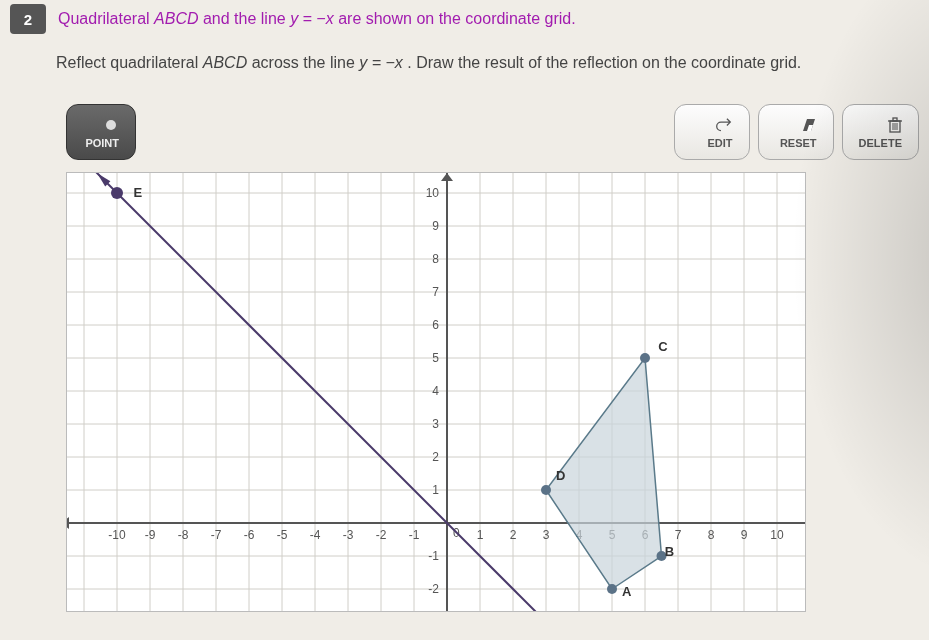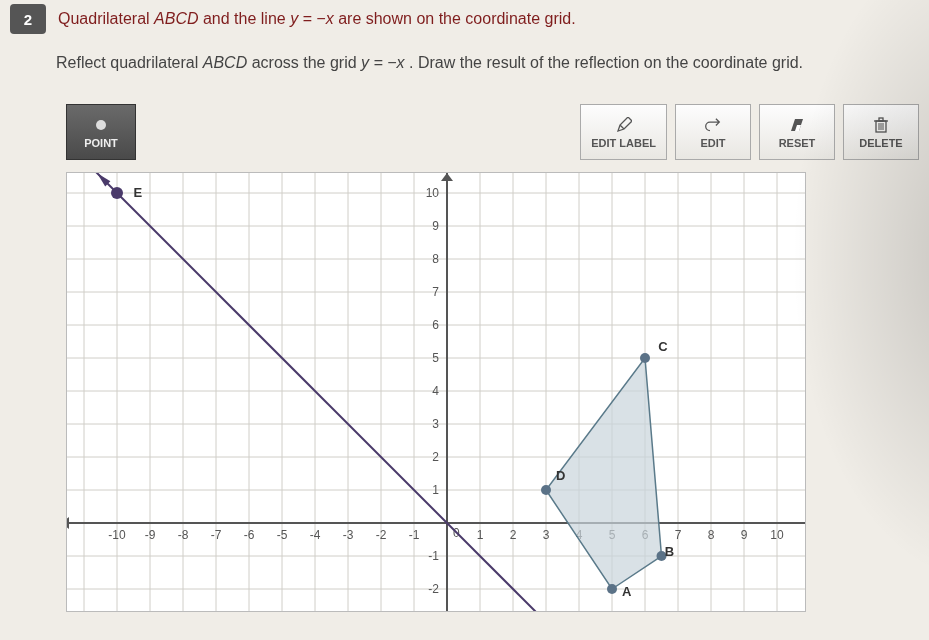--- a/index.html
+++ b/index.html
@@ -30,21 +30,21 @@
     height: 30px;
     display: flex;
     align-items: center;
     justify-content: center;
     border-radius: 4px;
     font-size: 15px;
     flex-shrink: 0;
   }
   .qtext {
     font-size: 16px;
-    color: #7f1d1d;
+    color: #a21caf;
     padding-top: 4px;
     line-height: 1.4;
   }
   .qtext .math { font-style: italic; }
   .instruction {
     font-size: 16px;
     color: #444;
     margin-left: 46px;
     margin-bottom: 30px;
     line-height: 1.4;
@@ -54,30 +54,30 @@
   .toolbar {
     display: flex;
     align-items: stretch;
     margin-left: 56px;
     gap: 8px;
     height: 56px;
   }
   .toolbar-spacer { flex: 1; }
   .tool-btn {
     border: 1px solid #aaa;
-    border-radius: 0;
+    border-radius: 12px;
     background: linear-gradient(#fdfdfd,#e9e7e2);
     display: flex;
     flex-direction: column;
-    align-items: center;
+    align-items: flex-end;
     justify-content: center;
     font-size: 11px;
     font-weight: bold;
     color: #555;
-    padding: 4px 10px;
+    padding: 4px 16px;
     cursor: pointer;
     min-width: 70px;
   }
   .tool-btn.active {
     background: linear-gradient(#6a6a6a,#4a4a4a);
     color: #eee;
     border-color: #333;
   }
   .tool-btn .icon-slot {
     height: 20px;
@@ -120,43 +120,35 @@
 
 <div class="container">
   <div class="header-row">
     <div class="qnum">2</div>
     <div class="qtext">
       <span>Quadrilateral </span><span class="math">ABCD</span><span> and the line </span><span class="math">y = −x</span><span> are shown on the coordinate grid.</span>
     </div>
   </div>
 
   <div class="instruction">
-    <span>Reflect quadrilateral </span><span class="math">ABCD</span><span> across the grid </span><span class="math">y = −x</span><span> . Draw the result of the reflection on the coordinate grid.</span>
+    <span>Reflect quadrilateral </span><span class="math">ABCD</span><span> across the line </span><span class="math">y = −x</span><span> . Draw the result of the reflection on the coordinate grid.</span>
   </div>
 
   <div class="toolbar">
     <div class="tool-btn active">
       <span class="icon-slot">
         <svg width="16" height="16">
             <circle cx="8" cy="8" r="5" fill="#ddd"></circle>
           </svg>
       </span>
       <span>POINT</span>
     </div>
 
     <div class="toolbar-spacer"></div>
 
-    <div class="tool-btn small">
-      <span class="icon-slot">
-        <svg width="16" height="16">
-            <path d="M2 14 L4 8 L12 0 L16 4 L8 12 L2 14 Z M4 8 L8 12" fill="none" stroke="#555" stroke-width="1.3"></path>
-          </svg>
-      </span>
-      <span>EDIT LABEL</span>
-    </div>
     <div class="tool-btn small">
       <span class="icon-slot">
         <svg width="18" height="16">
             <path d="M13 3 L17 7 L13 11 M17 7 H6 A5 5 0 0 0 6 17" fill="none" stroke="#555" stroke-width="1.5" transform="scale(0.85) translate(1,-1)"></path>
           </svg>
       </span>
       <span>EDIT</span>
     </div>
     <div class="tool-btn small">
       <span class="icon-slot">

